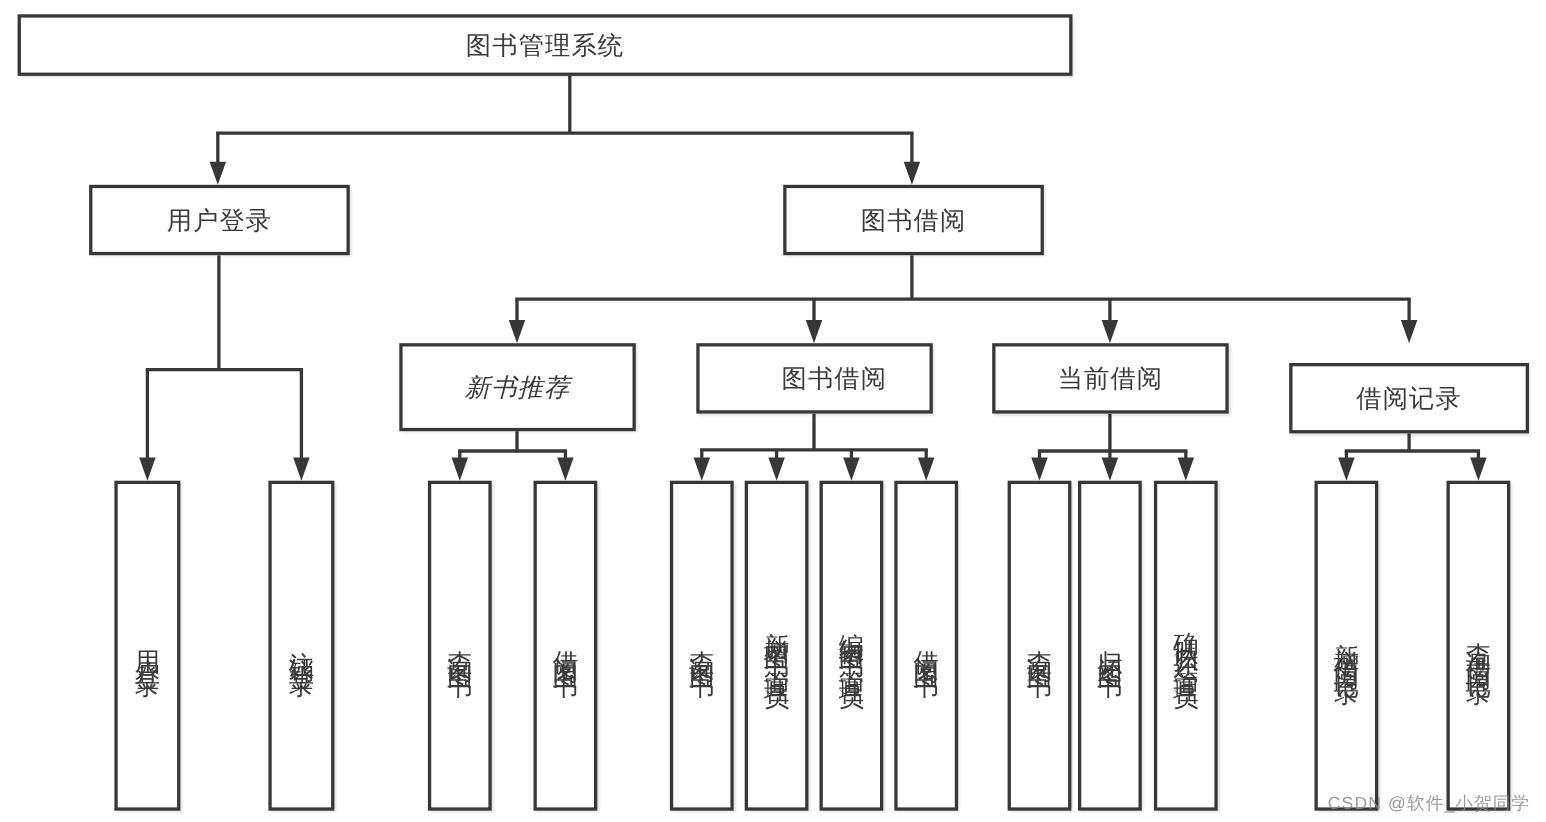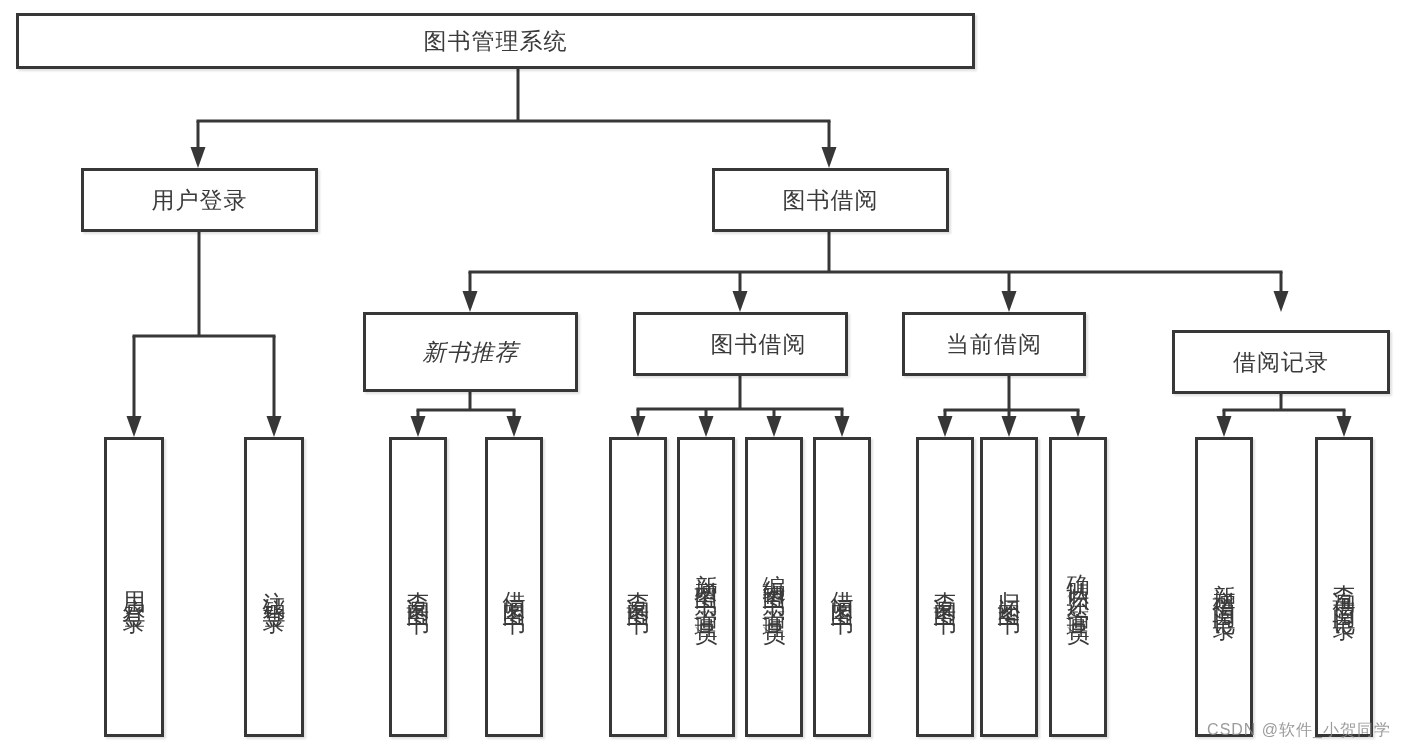--- a/index.html
+++ b/index.html
@@ -133,21 +133,21 @@
     </g>
   </svg>
 
   <div class="box" style="left:16px; top:13px; width:959px; height:56px;">图书管理系统</div>
 
   <div class="box" style="left:81px; top:168px; width:237px; height:64px;">用户登录</div>
   <div class="box" style="left:712px; top:168px; width:237px; height:64px;">图书借阅</div>
 
   <div class="box" style="left:363px; top:312px; width:215px; height:80px;font-style:italic;">新书推荐</div>
   <div class="box" style="left:633px; top:312px; width:215px; height:64px;padding-left:36px;">图书借阅</div>
-  <div class="box" style="left:902px; top:312px; width:184px; height:64px;">当前借阅</div>
+  <div class="box" style="left:902px; top:312px; width:215px; height:64px;">当前借阅</div>
   <div class="box" style="left:1172px; top:312px; width:218px; height:64px;margin-top:18px;">借阅记录</div>
 
   <div class="box box--v" style="left:104px; top:437px; width:60px; height:300px;">用户登录</div>
   <div class="box box--v" style="left:244px; top:437px; width:60px; height:300px;">注销登录</div>
 
   <div class="box box--v" style="left:389px; top:437px; width:58px; height:300px;">查询图书</div>
   <div class="box box--v" style="left:485px; top:437px; width:58px; height:300px;">借阅图书</div>
 
   <div class="box box--v" style="left:609px; top:437px; width:58px; height:300px;">查询图书</div>
   <div class="box box--v" style="left:677px; top:437px; width:58px; height:300px;">新增图书（管理员）</div>

